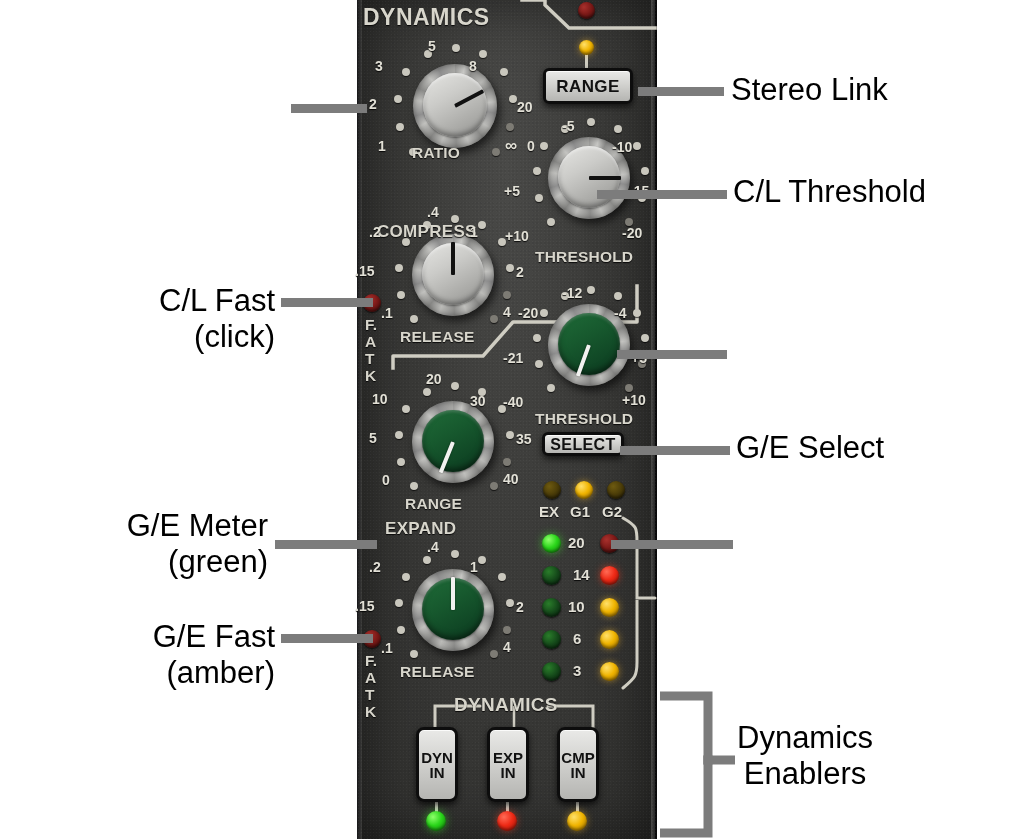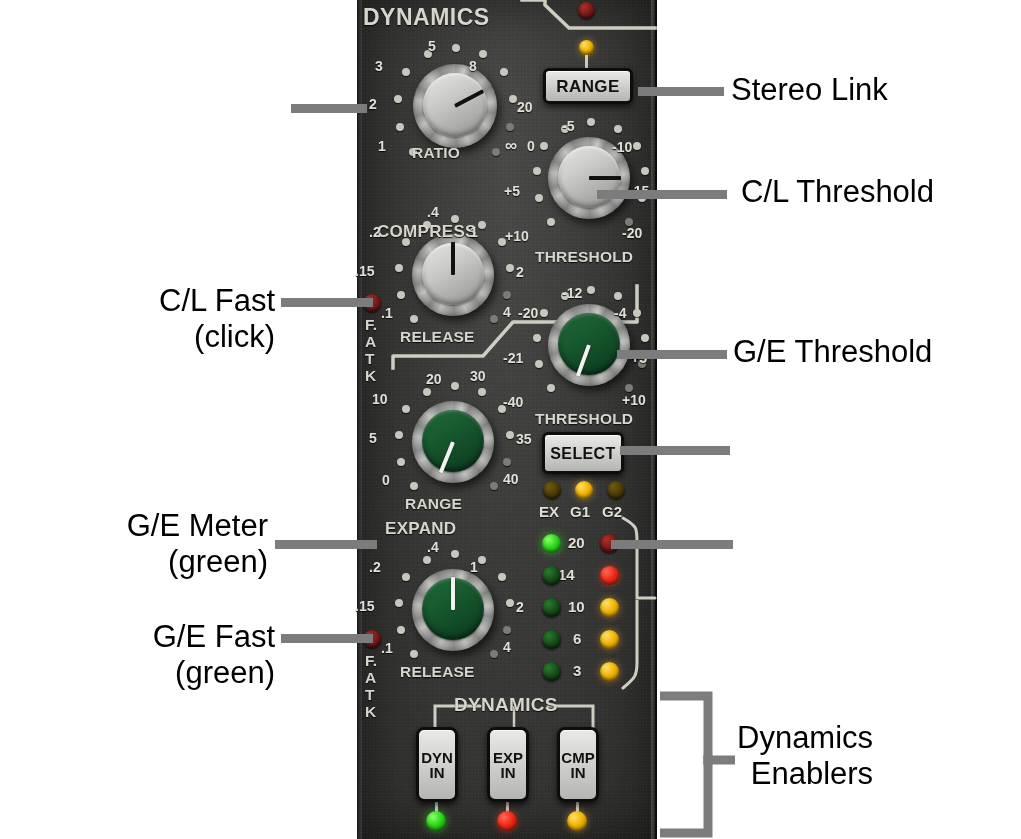--- a/index.html
+++ b/index.html
@@ -148,21 +148,21 @@
   
   .anno {
     position:absolute;
     color:#000;
     font-family:"Liberation Sans", sans-serif;
     font-size: 31px;
     line-height: 36px;
     white-space: pre;
     z-index: 20;
   }
-  .anno.right { text-align:right; }
+  .anno.right { text-align:center; }
   .anno.left  { text-align:right; }
   .leader {
     position:absolute;
     height:9px;
     background:#7c7c7c;
     z-index: 19;
   }
   .brace { position:absolute; z-index:19; }
 </style>
 </head>
@@ -312,21 +312,21 @@
     </div>
     <div class="ptext tick-txt" style="left:146px; top:394px;">-40</div>
     <div class="ptext tick-txt" style="left:146px; top:350px;">-21</div>
     <div class="ptext tick-txt" style="left:161px; top:305px;">-20</div>
     <div class="ptext tick-txt" style="left:205px; top:285px;">-12</div>
     <div class="ptext tick-txt" style="left:257px; top:305px;">-4</div>
     <div class="ptext tick-txt" style="left:274px; top:350px;">+5</div>
     <div class="ptext tick-txt" style="left:265px; top:392px;">+10</div>
     <div class="ptext knob-label" style="left:178px; top:410px;">THRESHOLD</div>
 
-    <div class="btn wide" style="left:185px; top:432px; width:82px; height:42px; font-size:16px;">SELECT</div>
+    <div class="btn wide" style="left:185px; top:432px; width:82px; height:24px; font-size:16px;">SELECT</div>
 
     <div class="knob-wrap">
       <div class="dot" style="left:53px;  top:482px;"></div>
       <div class="dot" style="left:40px;  top:458px;"></div>
       <div class="dot" style="left:38px;  top:431px;"></div>
       <div class="dot" style="left:45px;  top:405px;"></div>
       <div class="dot" style="left:66px;  top:388px;"></div>
       <div class="dot" style="left:94px;  top:382px;"></div>
       <div class="dot" style="left:121px; top:388px;"></div>
       <div class="dot" style="left:141px; top:405px;"></div>
@@ -337,21 +337,21 @@
       <div class="knob green" style="left:55px; top:401px; width:82px; height:82px;">
         <div class="skirt"></div>
         <div class="cap" style="left:10px; top:9px; width:62px; height:62px;"></div>
         <div class="pointer" style="width:4px; height:33px; left:39px; top:8px; transform: rotate(-158deg); transform-origin: 50% 100%;"></div>
       </div>
     </div>
     <div class="ptext tick-txt" style="left:25px;  top:472px;">0</div>
     <div class="ptext tick-txt" style="left:12px;  top:430px;">5</div>
     <div class="ptext tick-txt" style="left:15px;  top:391px;">10</div>
     <div class="ptext tick-txt" style="left:69px;  top:371px;">20</div>
-    <div class="ptext tick-txt" style="left:113px; top:368px;">30</div>
+    <div class="ptext tick-txt" style="left:113px; top:393px;">30</div>
     <div class="ptext tick-txt" style="left:159px; top:431px;">35</div>
     <div class="ptext tick-txt" style="left:146px; top:471px;">40</div>
     <div class="ptext knob-label" style="left:48px; top:495px;">RANGE</div>
 
     <div class="ptext sec-label" style="left:28px; top:519px;">EXPAND</div>
 
     <div class="knob-wrap">
       <div class="dot" style="left:53px;  top:650px;"></div>
       <div class="dot" style="left:40px;  top:626px;"></div>
       <div class="dot" style="left:38px;  top:599px;"></div>
@@ -395,21 +395,21 @@
     <div class="ptext meter-txt" style="left:213px; top:503px;">G1</div>
     <div class="ptext meter-txt" style="left:245px; top:503px;">G2</div>
 
     <div class="led green-on" style="left:185px; top:534px; width:19px; height:19px;"></div>
     <div class="led green-dim" style="left:185px; top:566px; width:19px; height:19px;"></div>
     <div class="led green-dim" style="left:185px; top:598px; width:19px; height:19px;"></div>
     <div class="led green-dim" style="left:185px; top:630px; width:19px; height:19px;"></div>
     <div class="led green-dim" style="left:185px; top:662px; width:19px; height:19px;"></div>
 
     <div class="ptext meter-txt" style="left:211px; top:534px;">20</div>
-    <div class="ptext meter-txt" style="left:201px; top:566px;">14</div>
+    <div class="ptext meter-txt" style="left:216px; top:566px;">14</div>
     <div class="ptext meter-txt" style="left:211px; top:598px;">10</div>
     <div class="ptext meter-txt" style="left:216px; top:630px;">6</div>
     <div class="ptext meter-txt" style="left:216px; top:662px;">3</div>
 
     <div class="led red-dark" style="left:243px; top:534px; width:19px; height:19px;"></div>
     <div class="led red-on" style="left:243px; top:566px; width:19px; height:19px;"></div>
     <div class="led amber-on" style="left:243px; top:598px; width:19px; height:19px;"></div>
     <div class="led amber-on" style="left:243px; top:630px; width:19px; height:19px;"></div>
     <div class="led amber-on" style="left:243px; top:662px; width:19px; height:19px;"></div>
 
@@ -460,32 +460,32 @@
   <div class="leader" style="left:281px; top:298px; width:92px;"></div>
   <div class="anno left" style="left:20px; top:283px; width:255px;">C/L Fast
 (click)</div>
 
   <div class="leader" style="left:275px; top:540px; width:102px;"></div>
   <div class="anno left" style="left:20px; top:508px; width:248px;">G/E Meter
 (green)</div>
 
   <div class="leader" style="left:281px; top:634px; width:92px;"></div>
   <div class="anno left" style="left:20px; top:619px; width:255px;">G/E Fast
-(green)</div>
+(amber)</div>
 
   <div class="leader" style="left:638px; top:87px; width:86px;"></div>
   <div class="anno right" style="left:731px; top:72px;">Stereo Link</div>
 
   <div class="leader" style="left:597px; top:190px; width:130px;"></div>
-  <div class="anno right" style="left:733px; top:174px;margin-left:8px;">C/L Threshold</div>
+  <div class="anno right" style="left:733px; top:174px;">C/L Threshold</div>
 
   <div class="leader" style="left:617px; top:350px; width:110px;"></div>
-  <div class="anno right" style="left:733px; top:334px;">G/E Threshold</div>
 
   <div class="leader" style="left:620px; top:446px; width:110px;"></div>
+  <div class="anno right" style="left:736px; top:430px;">G/E Select</div>
 
   <div class="leader" style="left:611px; top:540px; width:122px;"></div>
 
   <div class="brace" style="left:660px; top:690px;">
     <svg width="75" height="149">
       <path d="M4 6 L48 6 L48 70" fill="none" stroke="#7c7c7c" stroke-width="9" stroke-linecap="square"></path>
       <path d="M48 70 L48 143 L4 143" fill="none" stroke="#7c7c7c" stroke-width="9" stroke-linecap="square"></path>
       <path d="M48 70 L73 70" fill="none" stroke="#7c7c7c" stroke-width="9" stroke-linecap="square"></path>
     </svg>
   </div>

